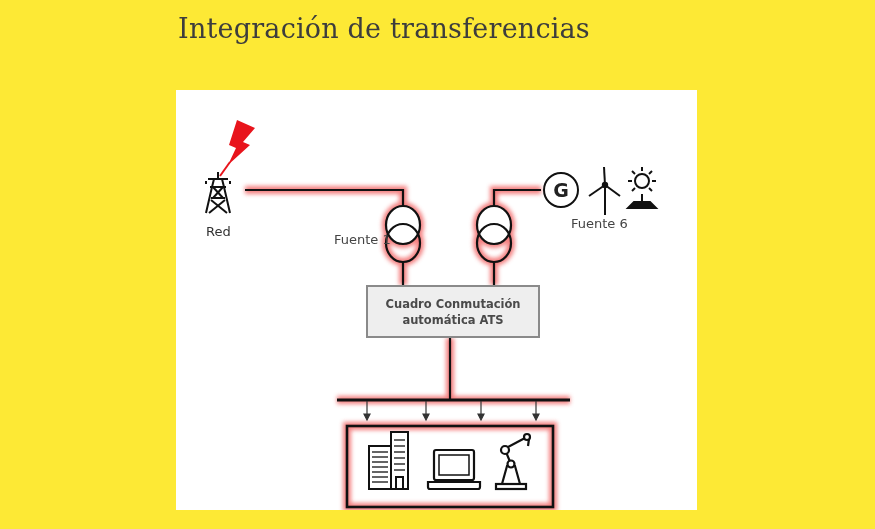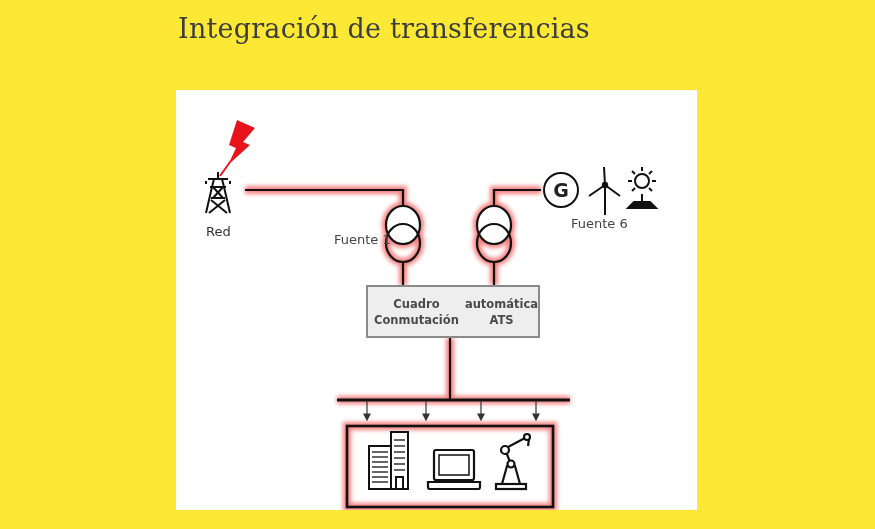--- a/index.html
+++ b/index.html
@@ -16,21 +16,21 @@
   .panel {
     position:absolute; left:176px; top:90px; width:521px; height:420px;
     background:#ffffff;
   }
   svg { position:absolute; left:0; top:0; }
   .lbl { position:absolute; font-size:13px; color:#444; white-space:nowrap; }
   .lbl-bold { font-weight:normal; color:#333; }
   .ats {
     position:absolute; left:190px; top:195px; width:174px; height:53px;
     background:#eeeeee; border:2px solid #8a8a8a; box-sizing:border-box;
-    display:flex; flex-direction:row; justify-content:center; align-items:center;
+    display:flex; flex-direction:column; justify-content:center; align-items:center;
     font-size:11.5px; font-weight:bold; color:#4a4a4a; line-height:16px; text-align:center;
   }
 </style>
 </head>
 <body>
 
 <div class="title">
   <div>Integración de transferencias</div>
 </div>
 

